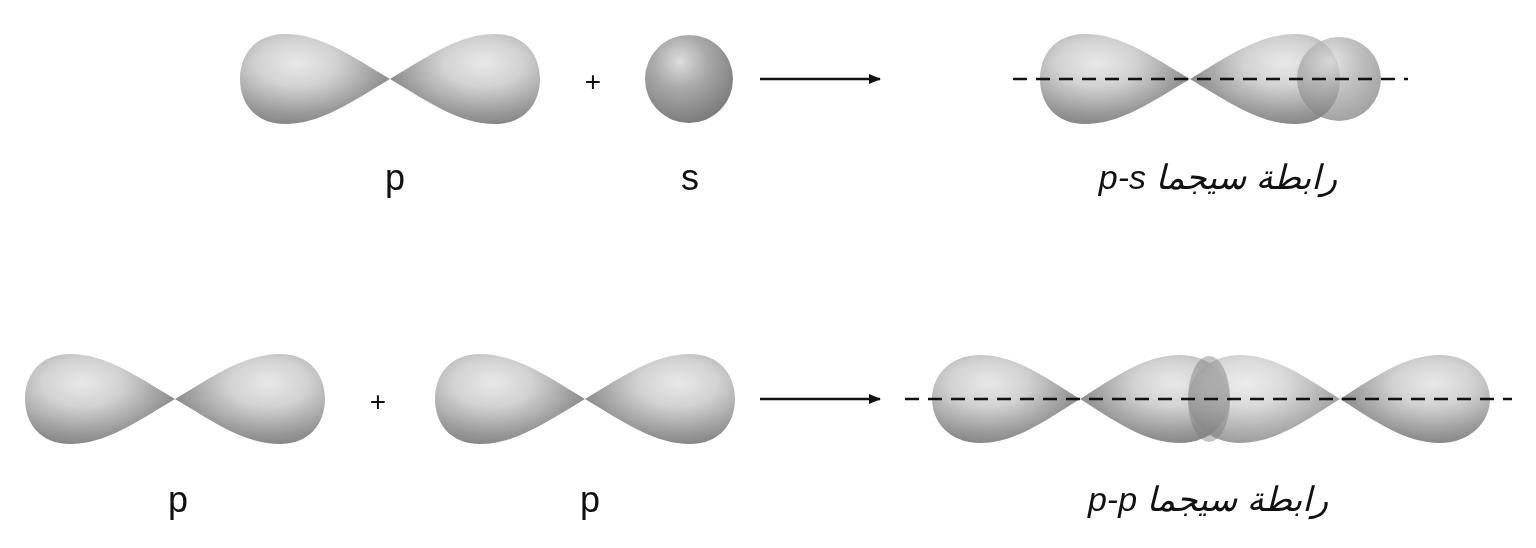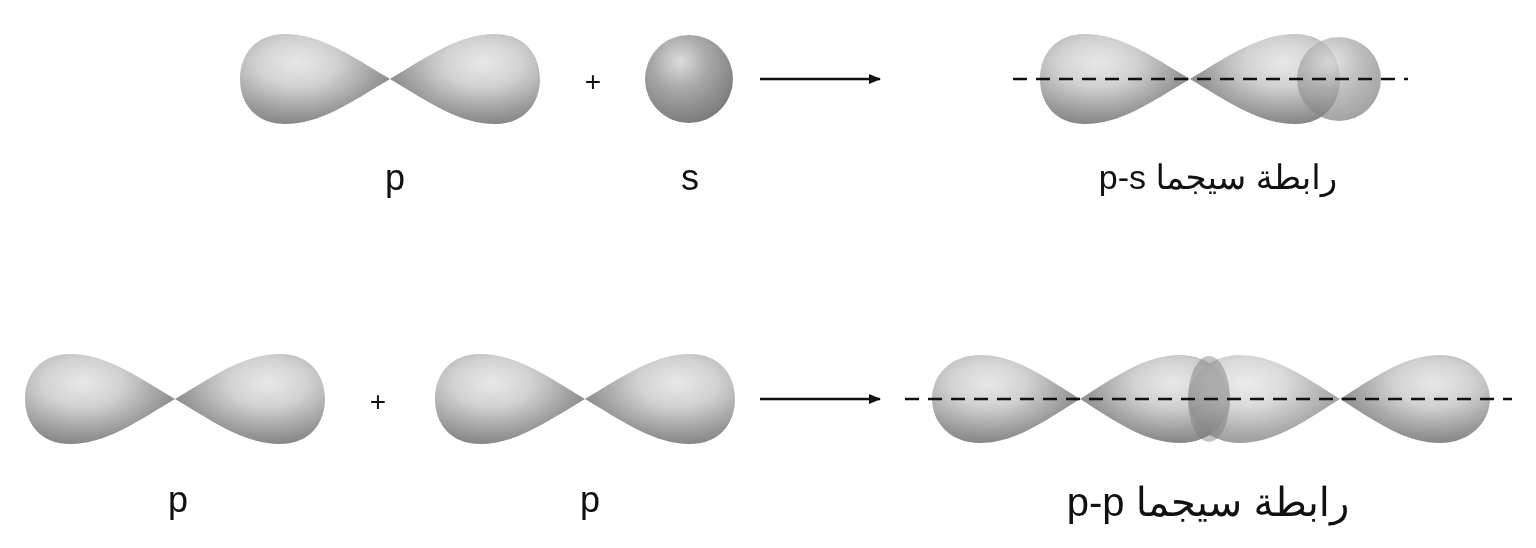--- a/index.html
+++ b/index.html
@@ -2,21 +2,21 @@
 <html><head>
   <meta charset="utf-8">
   <style>
     html, body { margin: 0; padding: 0; background: #ffffff; }
     body { width: 1536px; height: 548px; position: relative; overflow: hidden;
            font-family: "Liberation Sans", sans-serif; }
     svg.canvas { position: absolute; left: 0; top: 0; }
     .label { position: absolute; font-family: "Liberation Sans", sans-serif;
              font-size: 36px; color: #111; line-height: 1; transform: translateX(-50%); white-space: nowrap; }
     .plus { position: absolute; font-size: 28px; color: #111; transform: translate(-50%, -50%); }
-    .ar-label { direction: rtl; unicode-bidi: plaintext; }
+    .ar-label { direction: rtl; unicode-bidi: plaintext; font-style: italic; }
   </style>
 </head>
 <body>
 
 <svg class="canvas" width="1536" height="548" viewBox="0 0 1536 548">
   <defs>
     <radialGradient id="lobeR" cx="0.62" cy="0.32" r="0.75">
       <stop offset="0" stop-color="#e8e8e8"></stop>
       <stop offset="0.35" stop-color="#d2d2d2"></stop>
       <stop offset="0.75" stop-color="#9a9a9a"></stop>
@@ -73,13 +73,13 @@
 </svg>
 
 <div class="plus" style="left:593px; top:82px;">+</div>
 <div class="label" style="left:395px; top:160px;">p</div>
 <div class="label" style="left:690px; top:160px;">s</div>
 <div class="label ar-label" style="left:1218px; top:160px; font-size:34px;"><span>رابطة سيجما</span> <span dir="ltr">p-s</span></div>
 
 <div class="plus" style="left:378px; top:402px;">+</div>
 <div class="label" style="left:178px; top:482px;">p</div>
 <div class="label" style="left:590px; top:482px;">p</div>
-<div class="label ar-label" style="left:1208px; top:482px; font-size:40px;text-align:center;"><span>رابطة سيجما</span> <span dir="ltr">p-p</span></div>
+<div class="label ar-label" style="left:1208px; top:482px; font-size:34px;text-align:center;"><span>رابطة سيجما</span> <span dir="ltr">p-p</span></div>
 
 </body></html>

